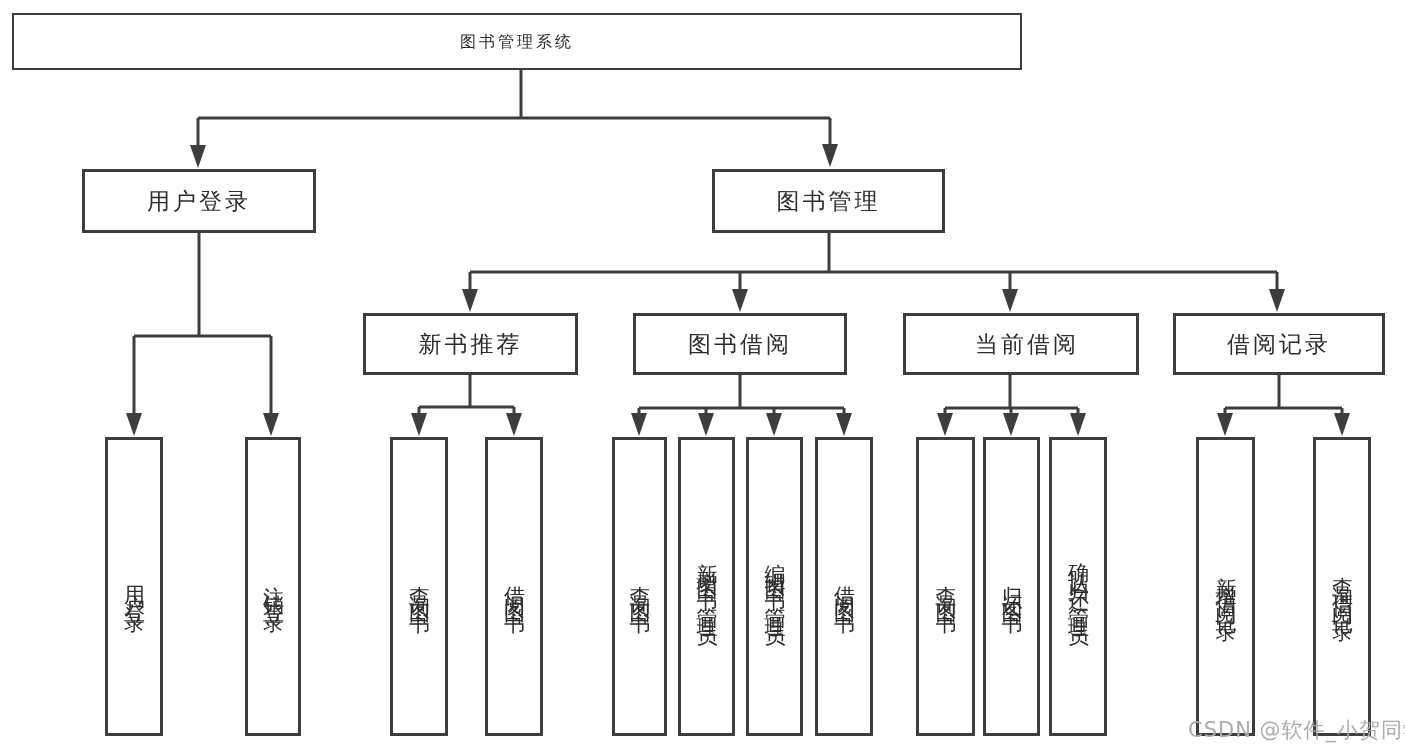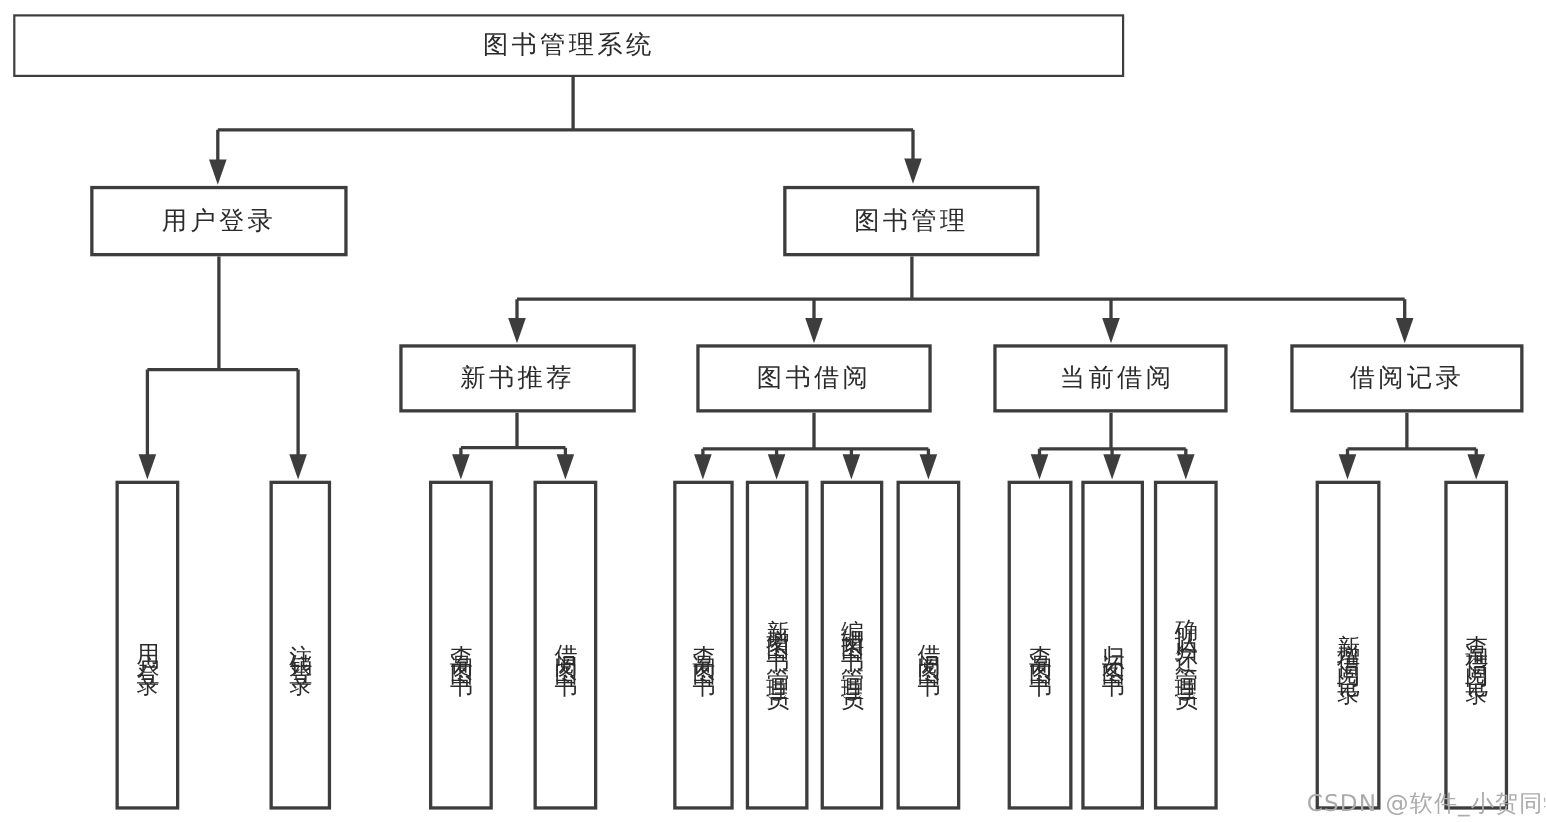--- a/index.html
+++ b/index.html
@@ -12,21 +12,21 @@
   }
   .connectors{position:absolute;left:0;top:0;width:1405px;height:747px;}
   .connectors path{stroke:var(--line);stroke-width:3;fill:none;}
   .connectors polygon{fill:var(--line);stroke:none;}
   .node{
     position:absolute;box-sizing:border-box;background:var(--bg);
     border:3px solid var(--line);color:var(--text);
     display:flex;align-items:center;justify-content:center;
     text-align:center;line-height:1;
   }
-  .root-node{border-width:2px;font-size:23px;letter-spacing:3px;}
+  .root-node{border-width:2px;font-size:16px;letter-spacing:3px;}
   .h-node{font-size:23px;letter-spacing:3px;}
   .v-node{
     writing-mode:vertical-rl;text-orientation:mixed;
     font-size:21px;letter-spacing:9px;
   }
   .watermark{
     position:absolute;color:var(--wm);font-size:21px;letter-spacing:1px;
     white-space:nowrap;
   }
 </style>
@@ -71,21 +71,21 @@
     <polygon points="1334,413 1350,413 1342,436"></polygon>
   </svg>
 
   <div class="node root-node" style="left:12px;top:13px;width:1010px;height:57px;">图书管理系统</div>
 
   <div class="node h-node" style="left:82px;top:169px;width:234px;height:64px;">用户登录</div>
   <div class="node h-node" style="left:712px;top:169px;width:233px;height:64px;">图书管理</div>
 
   <div class="node h-node" style="left:363px;top:313px;width:215px;height:62px;">新书推荐</div>
   <div class="node h-node" style="left:633px;top:313px;width:214px;height:62px;text-align:right;">图书借阅</div>
-  <div class="node h-node" style="left:903px;top:313px;width:213px;height:62px;padding-left:12px;">当前借阅</div>
+  <div class="node h-node" style="left:903px;top:313px;width:236px;height:62px;padding-left:12px;">当前借阅</div>
   <div class="node h-node" style="left:1173px;top:313px;width:212px;height:62px;">借阅记录</div>
 
   <div class="node v-node" style="left:105px;top:437px;width:58px;height:299px;">用户登录</div>
   <div class="node v-node" style="left:245px;top:437px;width:56px;height:299px;">注销登录</div>
 
   <div class="node v-node" style="left:390px;top:437px;width:58px;height:299px;">查询图书</div>
   <div class="node v-node" style="left:485px;top:437px;width:58px;height:299px;">借阅图书</div>
 
   <div class="node v-node" style="left:612px;top:437px;width:55px;height:299px;">查询图书</div>
   <div class="node v-node" style="left:678px;top:437px;width:57px;height:299px;">新增图书（管理员）</div>

